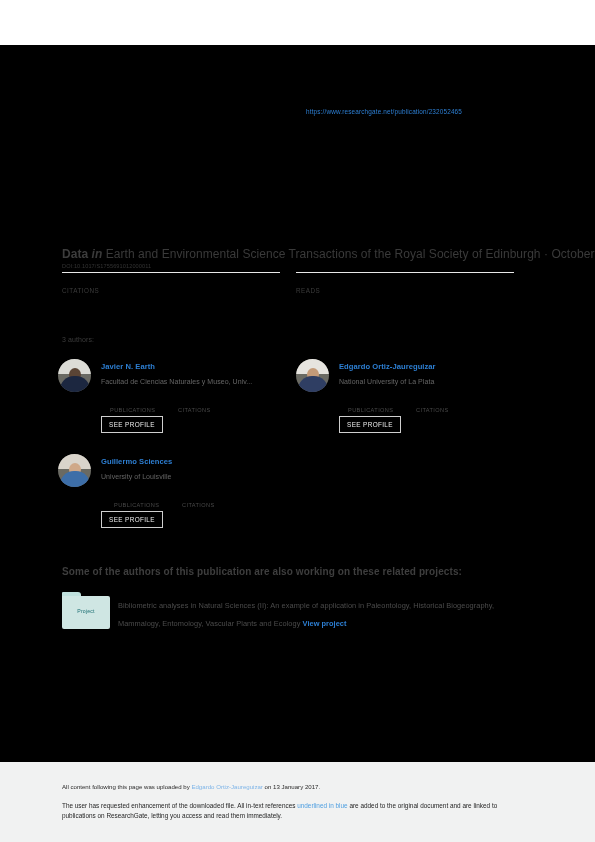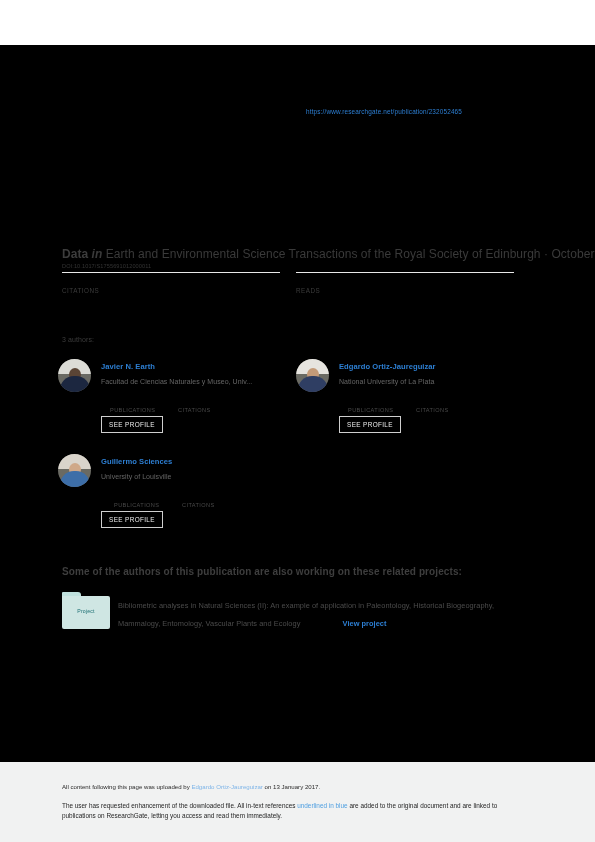--- a/index.html
+++ b/index.html
@@ -273,21 +273,20 @@
     width: 412px;
     font-size: 7.4px;
     line-height: 18px;
     color: #4b4b4b;
     letter-spacing: 0.05px;
   }
   .view-project {
     color: #2d7fd3;
     font-weight: bold;
     white-space: nowrap;
-    margin-left: 40px;
   }
 
   
   .footer-line1 {
     position: absolute;
     left: 62px;
     top: 783px;
     font-size: 6.1px;
     color: #2b2b2b;
     white-space: nowrap;

